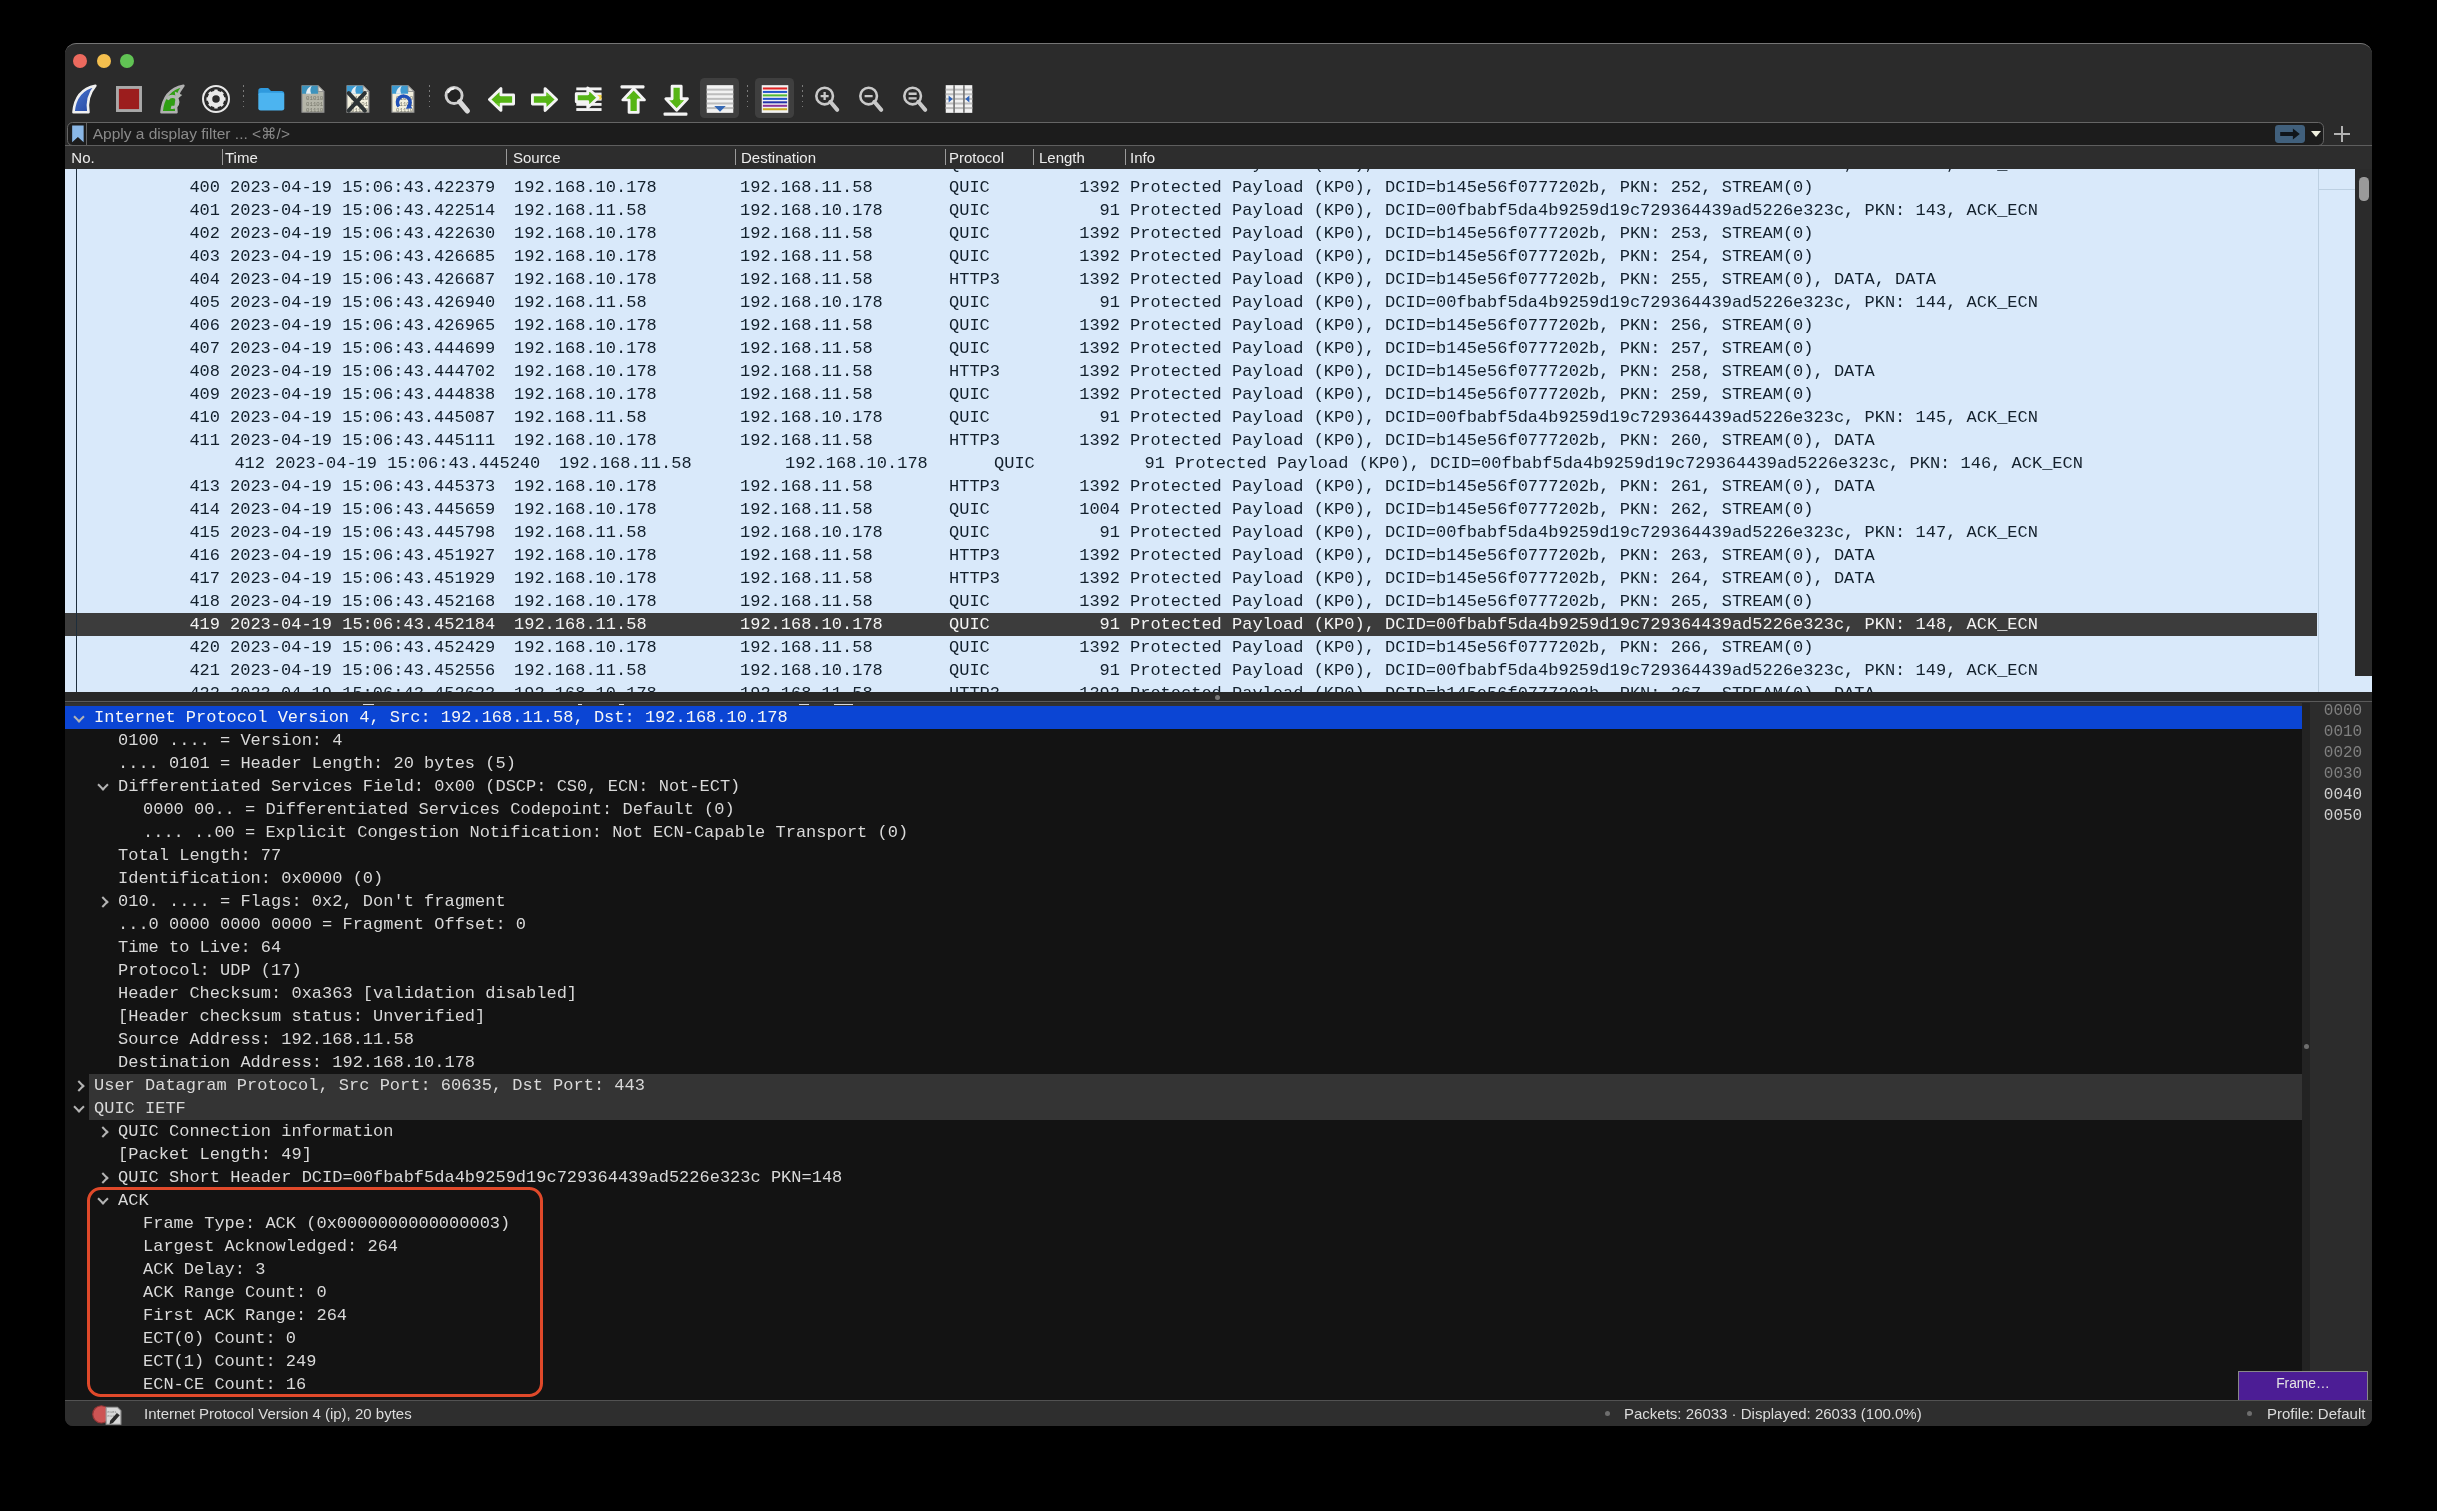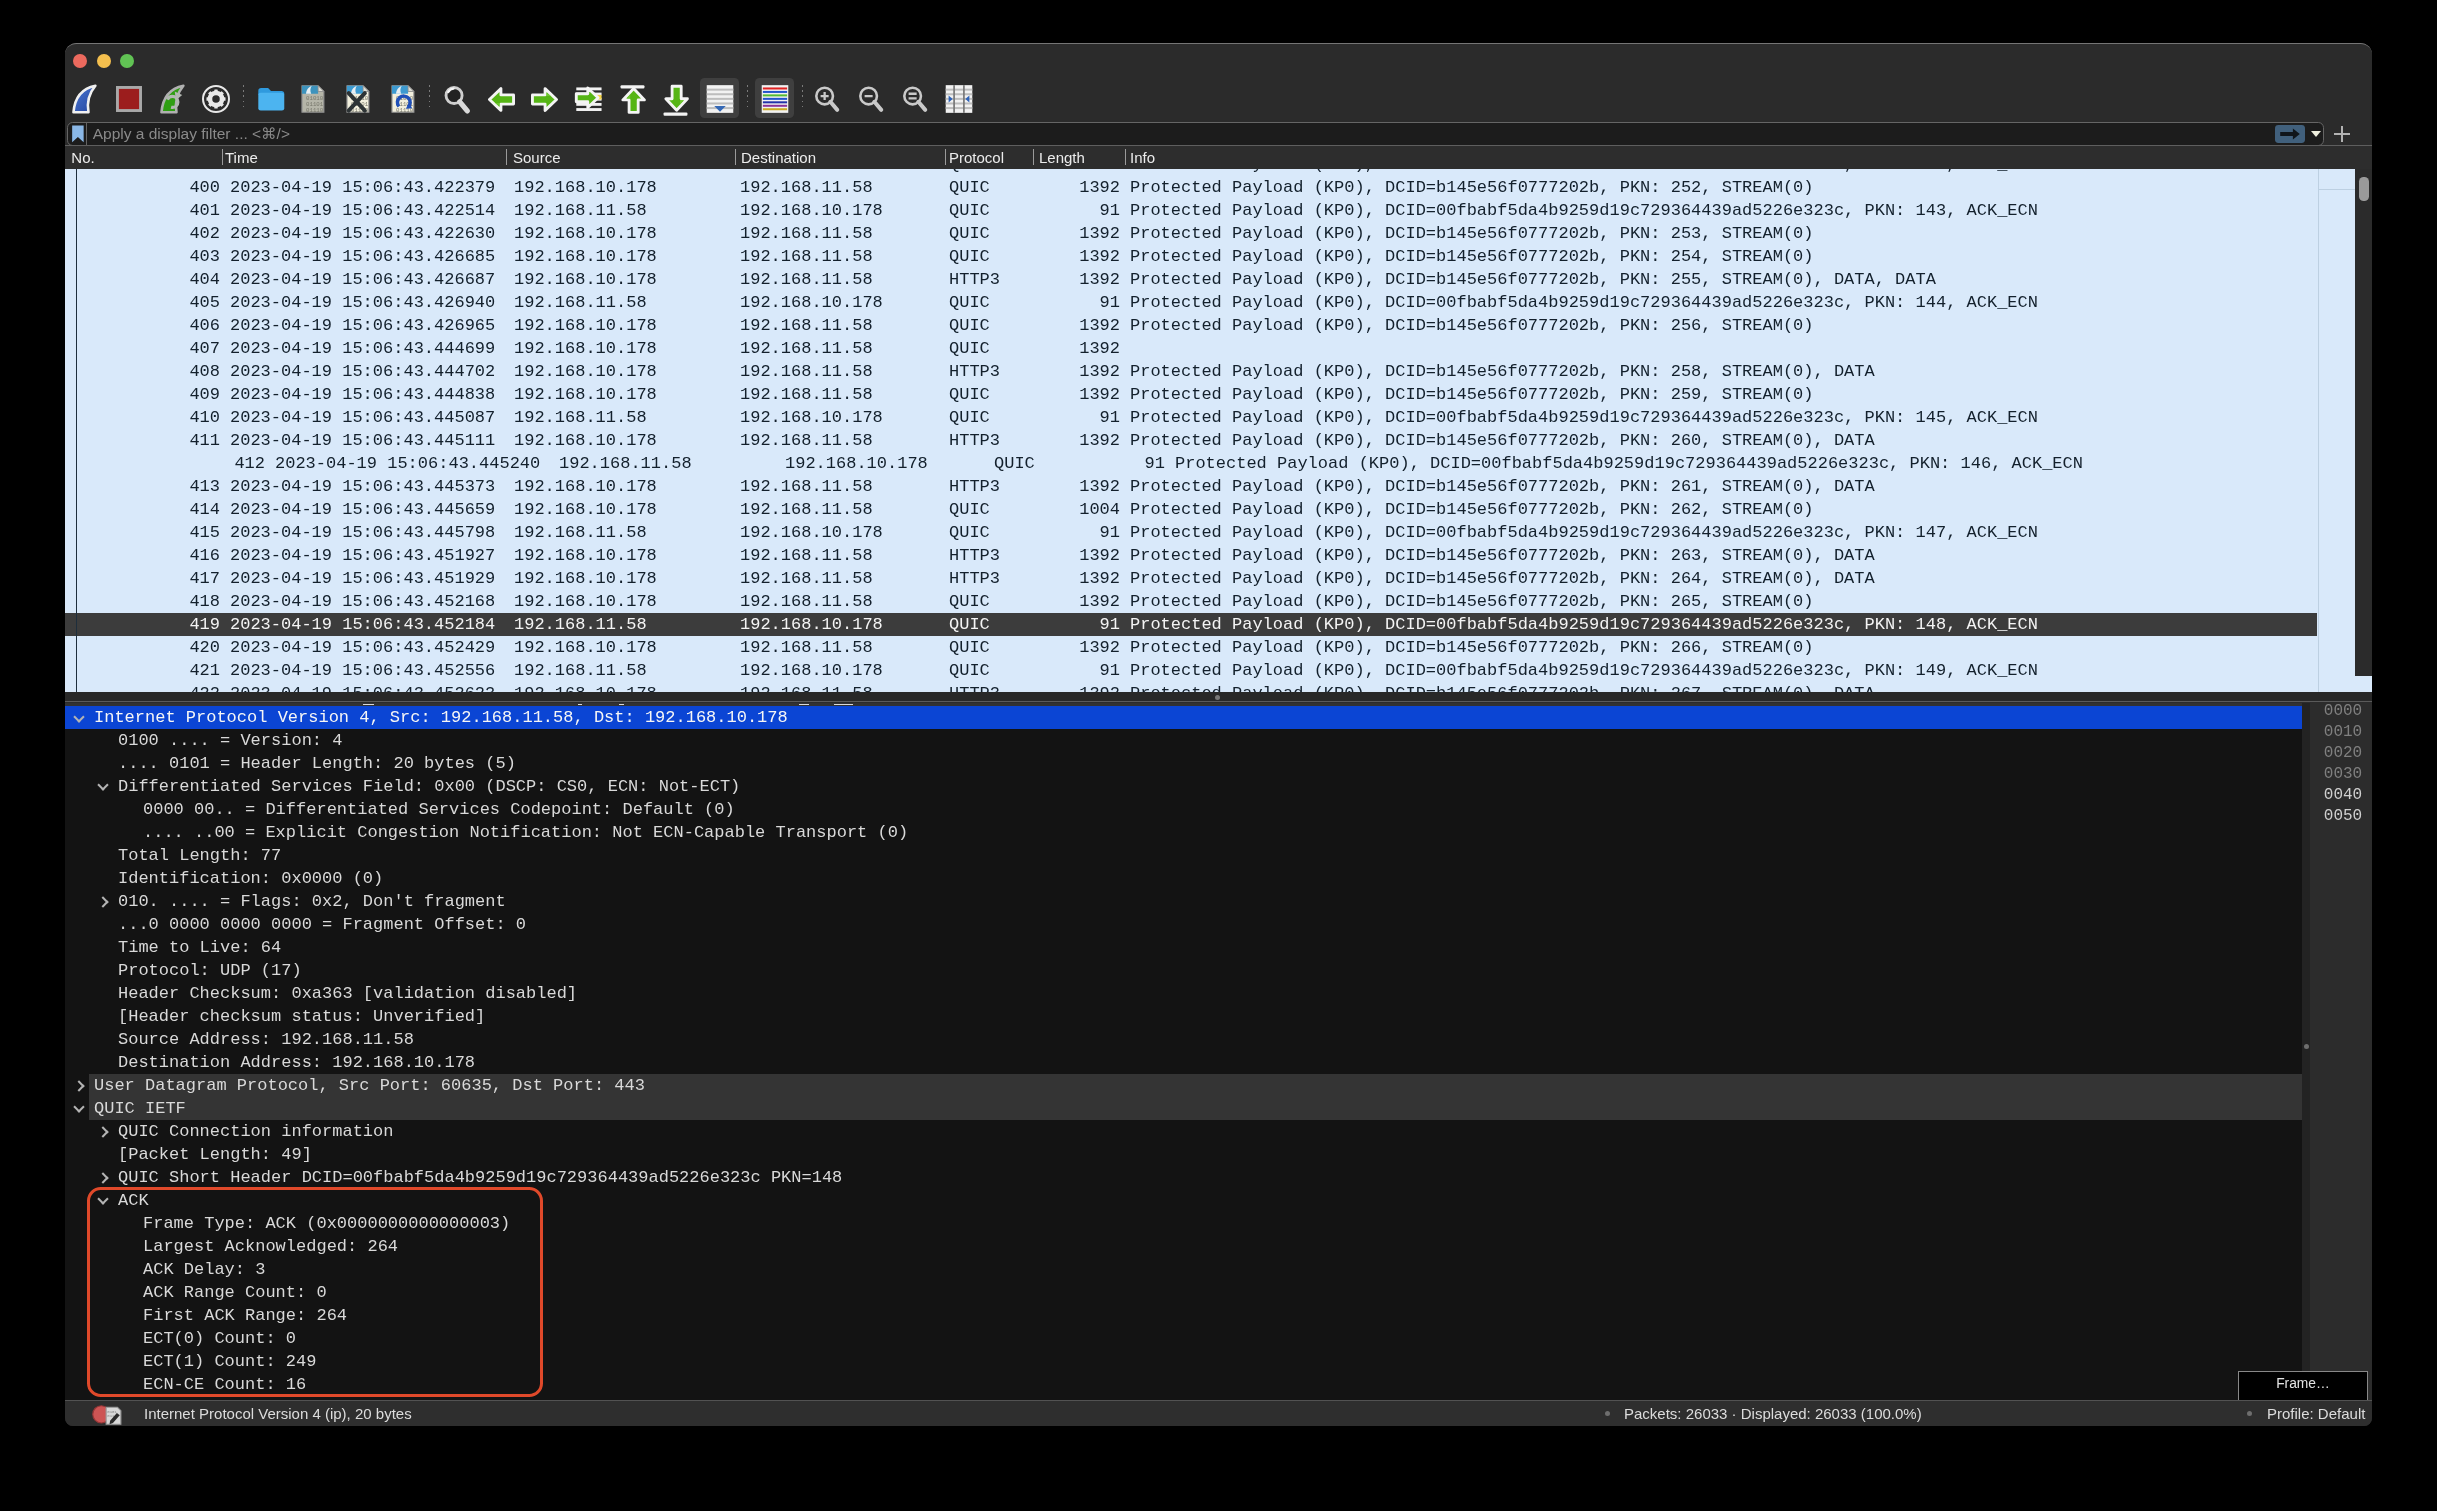--- a/index.html
+++ b/index.html
@@ -33,21 +33,21 @@
 #details{position:absolute;left:0;top:659px;width:2237px;height:697px;background:#131313;
  color:#d9d9d9;font-size:17px;overflow:hidden;}
 .drow{position:absolute;left:0;width:100%;height:23px;line-height:23px;white-space:pre;}
 .chev{position:absolute;top:7.5px;width:8px;height:8px;border:solid #b4b4b4;border-width:0 2px 2px 0;}
 .chev.d{transform:rotate(45deg);top:6.3px;}
 .chev.r{transform:rotate(-45deg);}
 #vsplit{position:absolute;left:2237px;top:659px;width:8.6px;height:697px;background:#232323;}
 #hex{position:absolute;left:2245px;top:659px;width:62px;height:697px;background:#2c2c2c;
  font-family:"Liberation Mono",monospace;font-size:16px;color:#7f7f7f;}
 #hex div{position:absolute;right:9.8px;height:20.7px;line-height:20.7px;}
-#framebtn{position:absolute;left:2173px;top:1327px;width:130px;height:35px;background:#000000;
+#framebtn{position:absolute;left:2173px;top:1327px;width:130px;height:35px;background:#4c1d95;
  border:1.1px solid #888;border-radius:0;color:#e4e4e4;font-size:13.8px;text-align:center;line-height:23px;}
 #status{position:absolute;left:0;top:1356px;width:2307px;height:27px;background:#2e2e2e;
  border-top:1.1px solid #525252;color:#dcdcdc;font-size:15px;}
 #obox{position:absolute;left:22px;top:1143px;width:456px;height:210px;border:3.4px solid #e0492a;border-radius:13.8px;}
 .dot{position:absolute;width:5.2px;height:5.2px;border-radius:50%;background:#6e6e6e;}
 .icon{position:absolute;top:40px;}
 .pressed{position:absolute;top:34px;width:39px;height:40px;background:#3f3f3f;border-radius:4.6px;}
 .tsep{position:absolute;top:41px;width:1.1px;height:25px;
  background-image:repeating-linear-gradient(#7a7a7a 0 1.7px,transparent 1.7px 5.2px);}
 </style></head><body>
@@ -251,21 +251,21 @@
     </div>
     <div id="list">
       <div class="prow mono" style="top:-16px;"><span class="c-no">399</span><span class="c-t">2023-04-19 15:06:43.422253</span><span class="c-s">192.168.11.58</span><span class="c-d">192.168.10.178</span><span class="c-p">QUIC</span><span class="c-l">91</span><span class="c-i">Protected Payload (KP0), DCID=00fbabf5da4b9259d19c729364439ad5226e323c, PKN: 142, ACK_ECN</span></div>
       <div class="prow mono" style="top:6.9px;"><span class="c-no">400</span><span class="c-t">2023-04-19 15:06:43.422379</span><span class="c-s">192.168.10.178</span><span class="c-d">192.168.11.58</span><span class="c-p">QUIC</span><span class="c-l">1392</span><span class="c-i">Protected Payload (KP0), DCID=b145e56f0777202b, PKN: 252, STREAM(0)</span></div>
       <div class="prow mono" style="top:30px;"><span class="c-no">401</span><span class="c-t">2023-04-19 15:06:43.422514</span><span class="c-s">192.168.11.58</span><span class="c-d">192.168.10.178</span><span class="c-p">QUIC</span><span class="c-l">91</span><span class="c-i">Protected Payload (KP0), DCID=00fbabf5da4b9259d19c729364439ad5226e323c, PKN: 143, ACK_ECN</span></div>
       <div class="prow mono" style="top:53px;"><span class="c-no">402</span><span class="c-t">2023-04-19 15:06:43.422630</span><span class="c-s">192.168.10.178</span><span class="c-d">192.168.11.58</span><span class="c-p">QUIC</span><span class="c-l">1392</span><span class="c-i">Protected Payload (KP0), DCID=b145e56f0777202b, PKN: 253, STREAM(0)</span></div>
       <div class="prow mono" style="top:76px;"><span class="c-no">403</span><span class="c-t">2023-04-19 15:06:43.426685</span><span class="c-s">192.168.10.178</span><span class="c-d">192.168.11.58</span><span class="c-p">QUIC</span><span class="c-l">1392</span><span class="c-i">Protected Payload (KP0), DCID=b145e56f0777202b, PKN: 254, STREAM(0)</span></div>
       <div class="prow mono" style="top:99px;"><span class="c-no">404</span><span class="c-t">2023-04-19 15:06:43.426687</span><span class="c-s">192.168.10.178</span><span class="c-d">192.168.11.58</span><span class="c-p">HTTP3</span><span class="c-l">1392</span><span class="c-i">Protected Payload (KP0), DCID=b145e56f0777202b, PKN: 255, STREAM(0), DATA, DATA</span></div>
       <div class="prow mono" style="top:122px;"><span class="c-no">405</span><span class="c-t">2023-04-19 15:06:43.426940</span><span class="c-s">192.168.11.58</span><span class="c-d">192.168.10.178</span><span class="c-p">QUIC</span><span class="c-l">91</span><span class="c-i">Protected Payload (KP0), DCID=00fbabf5da4b9259d19c729364439ad5226e323c, PKN: 144, ACK_ECN</span></div>
       <div class="prow mono" style="top:145px;"><span class="c-no">406</span><span class="c-t">2023-04-19 15:06:43.426965</span><span class="c-s">192.168.10.178</span><span class="c-d">192.168.11.58</span><span class="c-p">QUIC</span><span class="c-l">1392</span><span class="c-i">Protected Payload (KP0), DCID=b145e56f0777202b, PKN: 256, STREAM(0)</span></div>
-      <div class="prow mono" style="top:168px;"><span class="c-no">407</span><span class="c-t">2023-04-19 15:06:43.444699</span><span class="c-s">192.168.10.178</span><span class="c-d">192.168.11.58</span><span class="c-p">QUIC</span><span class="c-l">1392</span></div>
+      <div class="prow mono" style="top:168px;"><span class="c-no">407</span><span class="c-t">2023-04-19 15:06:43.444699</span><span class="c-s">192.168.10.178</span><span class="c-d">192.168.11.58</span><span class="c-p">QUIC</span><span class="c-l">1392</span><span class="c-i">Protected Payload (KP0), DCID=b145e56f0777202b, PKN: 257, STREAM(0)</span></div>
       <div class="prow mono" style="top:191px;"><span class="c-no">408</span><span class="c-t">2023-04-19 15:06:43.444702</span><span class="c-s">192.168.10.178</span><span class="c-d">192.168.11.58</span><span class="c-p">HTTP3</span><span class="c-l">1392</span><span class="c-i">Protected Payload (KP0), DCID=b145e56f0777202b, PKN: 258, STREAM(0), DATA</span></div>
       <div class="prow mono" style="top:214px;"><span class="c-no">409</span><span class="c-t">2023-04-19 15:06:43.444838</span><span class="c-s">192.168.10.178</span><span class="c-d">192.168.11.58</span><span class="c-p">QUIC</span><span class="c-l">1392</span><span class="c-i">Protected Payload (KP0), DCID=b145e56f0777202b, PKN: 259, STREAM(0)</span></div>
       <div class="prow mono" style="top:237px;"><span class="c-no">410</span><span class="c-t">2023-04-19 15:06:43.445087</span><span class="c-s">192.168.11.58</span><span class="c-d">192.168.10.178</span><span class="c-p">QUIC</span><span class="c-l">91</span><span class="c-i">Protected Payload (KP0), DCID=00fbabf5da4b9259d19c729364439ad5226e323c, PKN: 145, ACK_ECN</span></div>
       <div class="prow mono" style="top:260px;"><span class="c-no">411</span><span class="c-t">2023-04-19 15:06:43.445111</span><span class="c-s">192.168.10.178</span><span class="c-d">192.168.11.58</span><span class="c-p">HTTP3</span><span class="c-l">1392</span><span class="c-i">Protected Payload (KP0), DCID=b145e56f0777202b, PKN: 260, STREAM(0), DATA</span></div>
       <div class="prow mono" style="top:283px;margin-left:45px;"><span class="c-no">412</span><span class="c-t">2023-04-19 15:06:43.445240</span><span class="c-s">192.168.11.58</span><span class="c-d">192.168.10.178</span><span class="c-p">QUIC</span><span class="c-l">91</span><span class="c-i">Protected Payload (KP0), DCID=00fbabf5da4b9259d19c729364439ad5226e323c, PKN: 146, ACK_ECN</span></div>
       <div class="prow mono" style="top:306px;"><span class="c-no">413</span><span class="c-t">2023-04-19 15:06:43.445373</span><span class="c-s">192.168.10.178</span><span class="c-d">192.168.11.58</span><span class="c-p">HTTP3</span><span class="c-l">1392</span><span class="c-i">Protected Payload (KP0), DCID=b145e56f0777202b, PKN: 261, STREAM(0), DATA</span></div>
       <div class="prow mono" style="top:329px;"><span class="c-no">414</span><span class="c-t">2023-04-19 15:06:43.445659</span><span class="c-s">192.168.10.178</span><span class="c-d">192.168.11.58</span><span class="c-p">QUIC</span><span class="c-l">1004</span><span class="c-i">Protected Payload (KP0), DCID=b145e56f0777202b, PKN: 262, STREAM(0)</span></div>
       <div class="prow mono" style="top:352px;"><span class="c-no">415</span><span class="c-t">2023-04-19 15:06:43.445798</span><span class="c-s">192.168.11.58</span><span class="c-d">192.168.10.178</span><span class="c-p">QUIC</span><span class="c-l">91</span><span class="c-i">Protected Payload (KP0), DCID=00fbabf5da4b9259d19c729364439ad5226e323c, PKN: 147, ACK_ECN</span></div>
       <div class="prow mono" style="top:375px;"><span class="c-no">416</span><span class="c-t">2023-04-19 15:06:43.451927</span><span class="c-s">192.168.10.178</span><span class="c-d">192.168.11.58</span><span class="c-p">HTTP3</span><span class="c-l">1392</span><span class="c-i">Protected Payload (KP0), DCID=b145e56f0777202b, PKN: 263, STREAM(0), DATA</span></div>
       <div class="prow mono" style="top:398px;"><span class="c-no">417</span><span class="c-t">2023-04-19 15:06:43.451929</span><span class="c-s">192.168.10.178</span><span class="c-d">192.168.11.58</span><span class="c-p">HTTP3</span><span class="c-l">1392</span><span class="c-i">Protected Payload (KP0), DCID=b145e56f0777202b, PKN: 264, STREAM(0), DATA</span></div>

